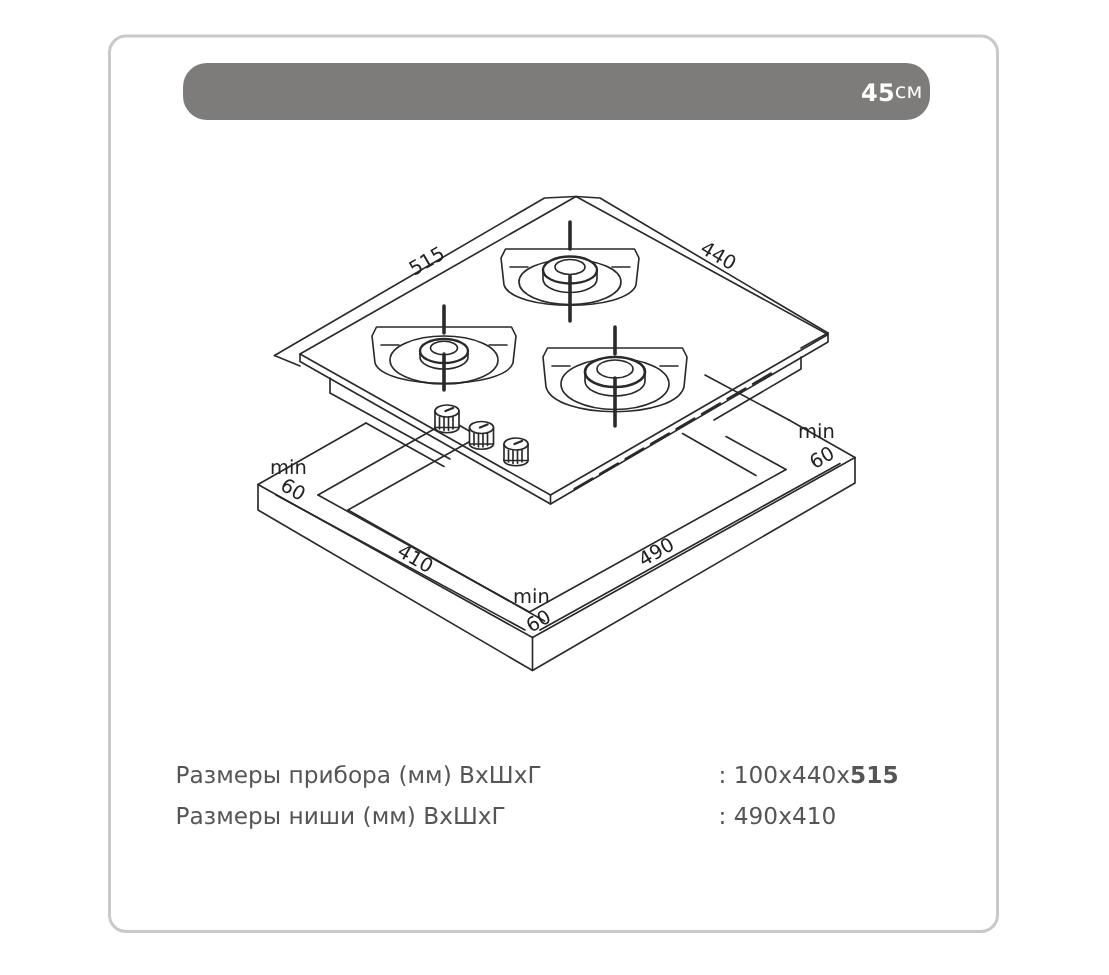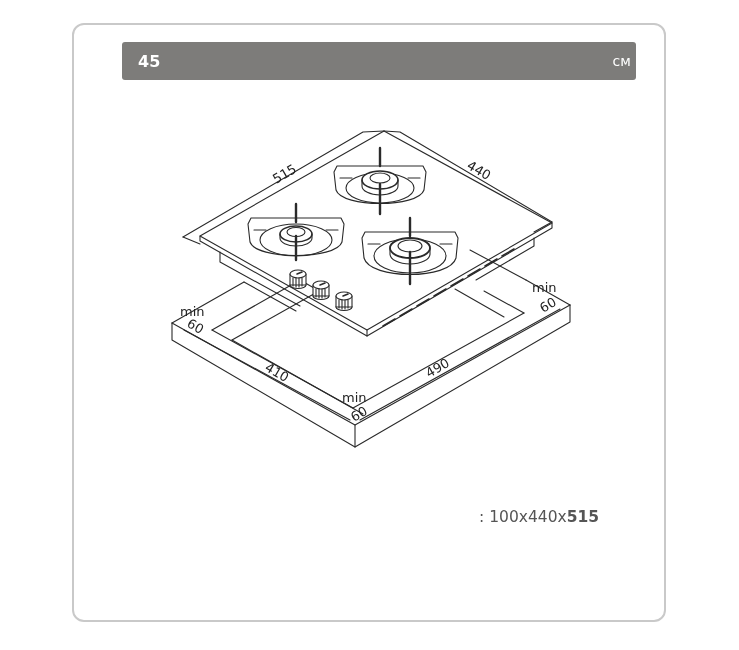--- a/index.html
+++ b/index.html
@@ -25,28 +25,27 @@
       box-sizing: border-box;
       background: #ffffff;
     }
     .header-bar {
       position: absolute;
       left: 122px;
       top: 42px;
       width: 498px;
       height: 38px;
       background: #7d7c7a;
-      border-radius: 3px;
+      border-radius: 16px;
       display: flex;
       align-items: center;
-      justify-content: space-between;
+      justify-content: flex-end;
       color: #ffffff;
       font-size: 15.5px;
       letter-spacing: 0.1px;
-      padding-left: 16px;
     }
     .header-bar .size-num {
       font-weight: bold;
       font-size: 16px;
     }
     .header-bar .size-unit {
       font-size: 14px;
       margin-right: 5px;
     }
     .drawing {
@@ -240,15 +239,20 @@
       <text class="dim-text" transform="translate(354,422) rotate(-30)">60</text>
 
       <text class="dim-text" x="532" y="292">min</text>
       <text class="dim-text" transform="translate(543,313) rotate(-30)">60</text>
     </g>
   </svg>
 </div>
 
 <div class="specs">
   <div class="spec-row">
+    <span class="spec-label">Размеры прибора (мм) ВхШхГ</span>
     <span class="spec-value"><span>:</span> <span>100x440x</span><span class="bold">515</span></span>
   </div>
+  <div class="spec-row">
+    <span class="spec-label">Размеры ниши (мм) ВхШхГ</span>
+    <span class="spec-value"><span>:</span> <span>490x410</span><span class="bold"></span></span>
+  </div>
 </div>
 
 </body></html>

